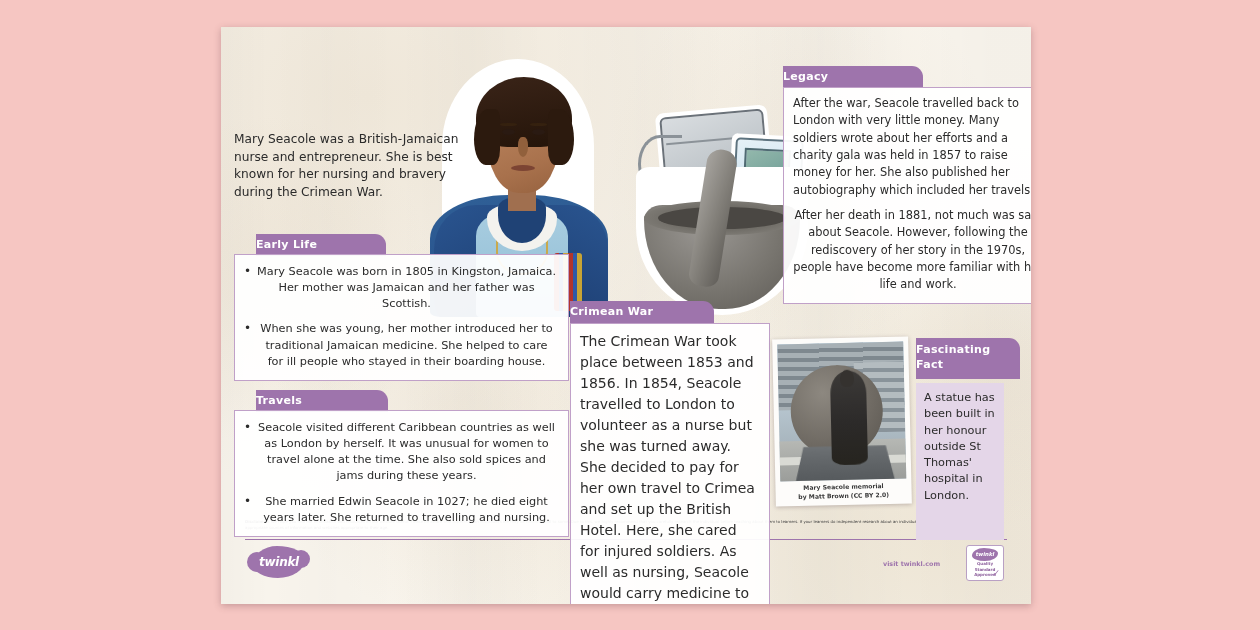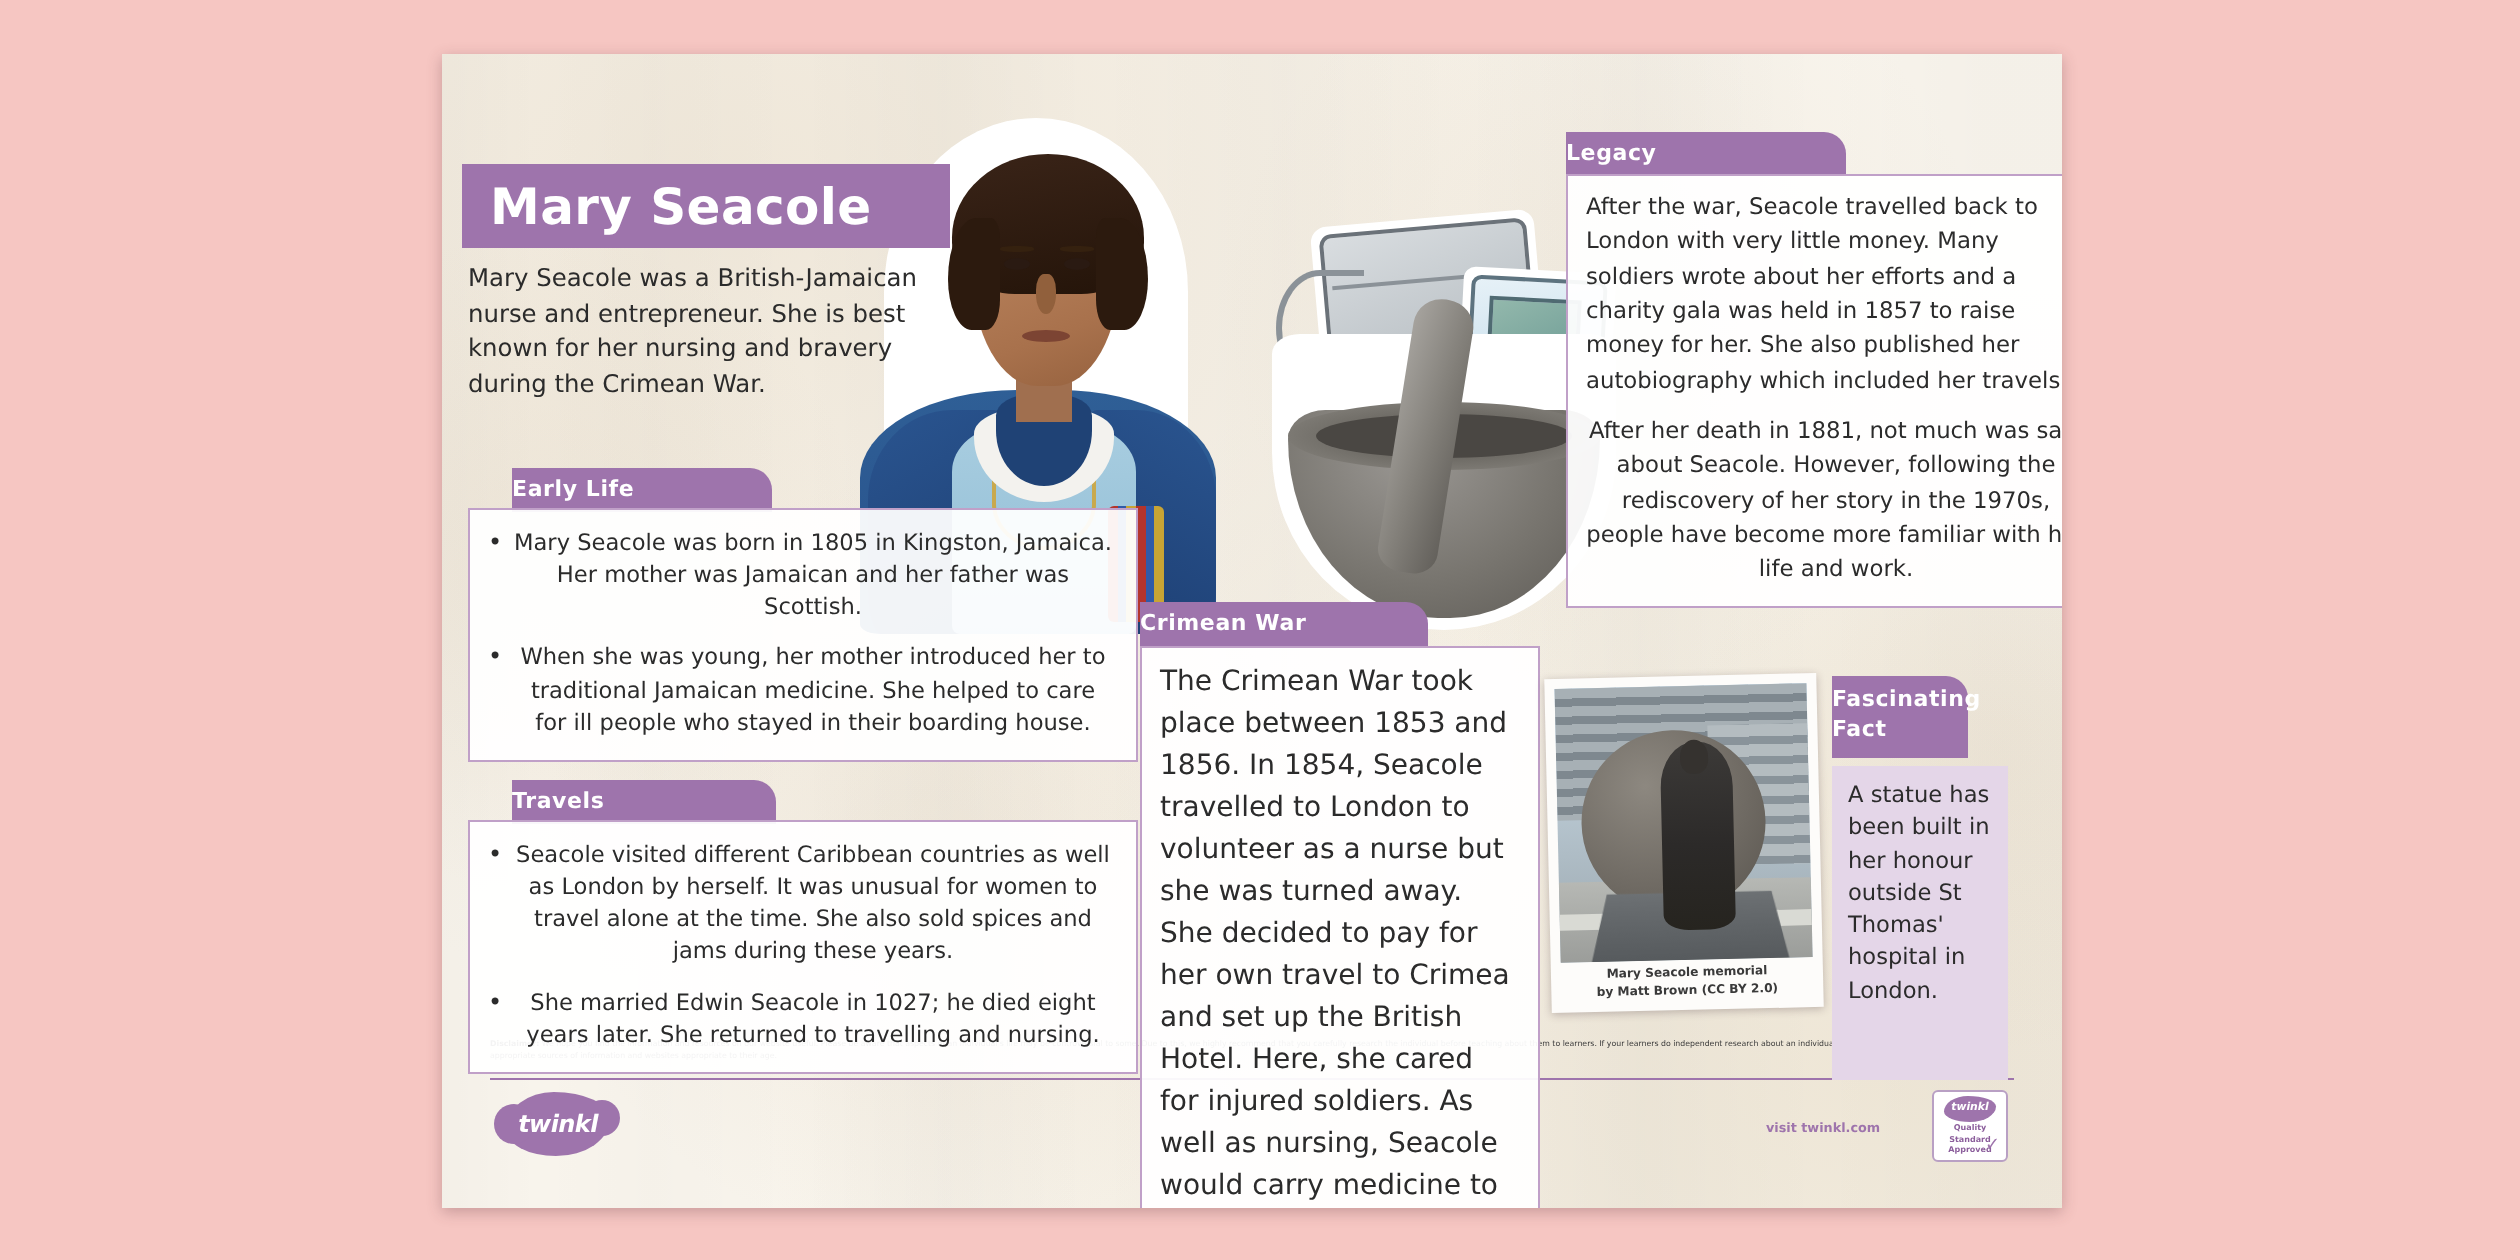--- a/index.html
+++ b/index.html
@@ -163,21 +163,21 @@
   }
   #legacy-panel p { margin-bottom: 8px; }
   #legacy-panel p:last-child { margin-bottom: 0; }
   #legacy-p1 { text-align: left; }
   #legacy-p2 { text-align: center; }
 
   
   #fact-tab {
     position: absolute;
     left: 695px; top: 311px;
-    width: 68px;
+    width: 104px;
     border-radius: 0 11px 0 0;
     z-index: 6;
     line-height: 1.35;
     padding: 5px 0 6px;
   }
   #fact-panel {
     position: absolute;
     left: 695px; top: 356px;
     width: 88px; height: 157px;
     background: #e4d6e8;
@@ -483,23 +483,20 @@
     <div class="e eq-screen"></div>
     <div class="e eq-btn1"></div>
     <div class="e eq-btn2"></div>
     <div class="e eq-mortar-sh"></div>
     <div class="e eq-mortar"></div>
     <div class="e eq-mortar-rim"></div>
     <div class="e eq-mortar-inner"></div>
     <div class="e eq-pestle"></div>
   </div>
 
-  <div id="title-banner">
-    <h1>Mary Seacole</h1>
-  </div>
 
   <p id="intro">Mary Seacole was a British-Jamaican nurse and entrepreneur. She is best known for her nursing and bravery during the Crimean War.</p>
 
   <div class="tab" id="early-life-tab">Early Life</div>
   <div class="panel" id="early-life-panel">
     <ul>
       <li>Mary Seacole was born in 1805 in Kingston, Jamaica. Her mother was Jamaican and her father was Scottish.</li>
       <li>When she was young, her mother introduced her to traditional Jamaican medicine. She helped to care for ill people who stayed in their boarding house.</li>
     </ul>
   </div>

